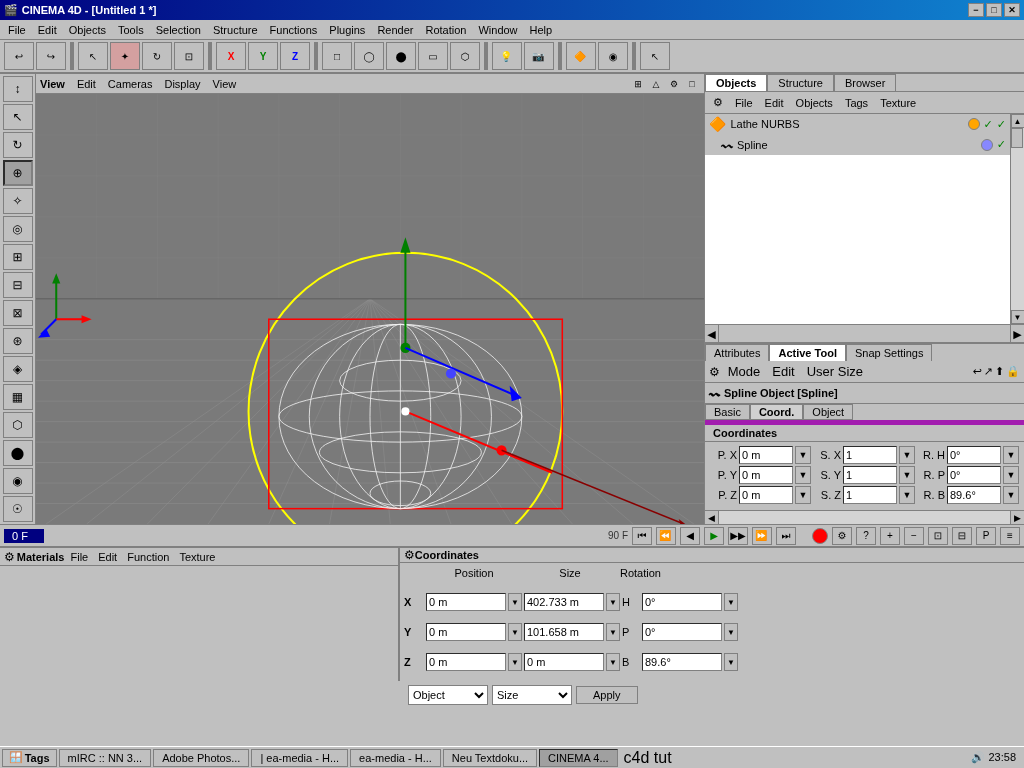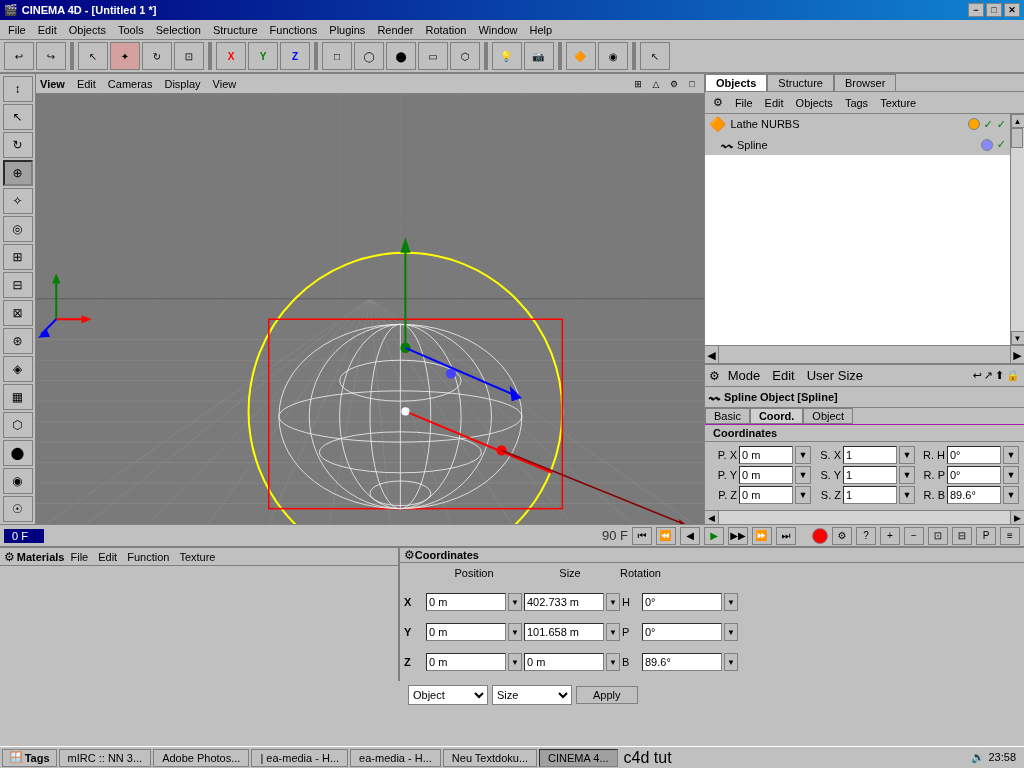--- a/index.html
+++ b/index.html
@@ -216,21 +216,21 @@
       font-size: 11px;
       font-weight: bold;
       border-bottom: 1px solid #808080;
       display: flex;
       align-items: center;
       gap: 4px;
     }
     #attr-subtabs {
       display: flex;
       background: #c0c0c0;
-      border-bottom: 1px solid #a21caf;
+      border-bottom: 5px solid #a21caf;
     }
     .attr-subtab {
       padding: 1px 8px;
       font-size: 11px;
       border: 1px solid #808080;
       cursor: pointer;
     }
     .attr-subtab.active { background: #d0d0d0; font-weight: bold; }
 
     #attr-section-title {
@@ -284,21 +284,21 @@
     }
     #frame-display {
       background: #000080;
       color: white;
       padding: 1px 8px;
       font-size: 11px;
       min-width: 40px;
       text-align: left;
     }
     #end-frame {
-      font-size: 13px;
+      font-size: 10px;
       color: #333;
     }
     .anim-btn {
       width: 20px; height: 18px;
       background: #c0c0c0;
       border: 1px solid #808080;
       display: flex; align-items: center; justify-content: center;
       font-size: 10px; cursor: pointer;
     }
     .anim-record {
@@ -720,20 +720,25 @@
       </div>
 
       <div style="display:flex; height:18px; background:#c0c0c0; border-top:1px solid #808080;">
         <div style="width:14px; height:18px; display:flex; align-items:center; justify-content:center; border-right:1px solid #808080; cursor:pointer;">◀</div>
         <div style="flex:1; height:18px;"></div>
         <div style="width:14px; height:18px; display:flex; align-items:center; justify-content:center; border-left:1px solid #808080; cursor:pointer;">▶</div>
       </div>
 
       <div id="attr-panel">
 
+        <div id="attr-tabs">
+          <div class="attr-tab">Attributes</div>
+          <div class="attr-tab active">Active Tool</div>
+          <div class="attr-tab">Snap Settings</div>
+        </div>
 
         <div id="attr-toolbar">
           <span style="font-size:12px;">⚙</span>
           <span class="attr-tool-item">Mode</span>
           <span class="attr-tool-item">Edit</span>
           <span class="attr-tool-item">User Size</span>
           <span style="margin-left:auto; display:flex; gap:2px;">
             <span style="cursor:pointer;">↩</span>
             <span style="cursor:pointer;">↗</span>
             <span style="cursor:pointer;">⬆</span>

